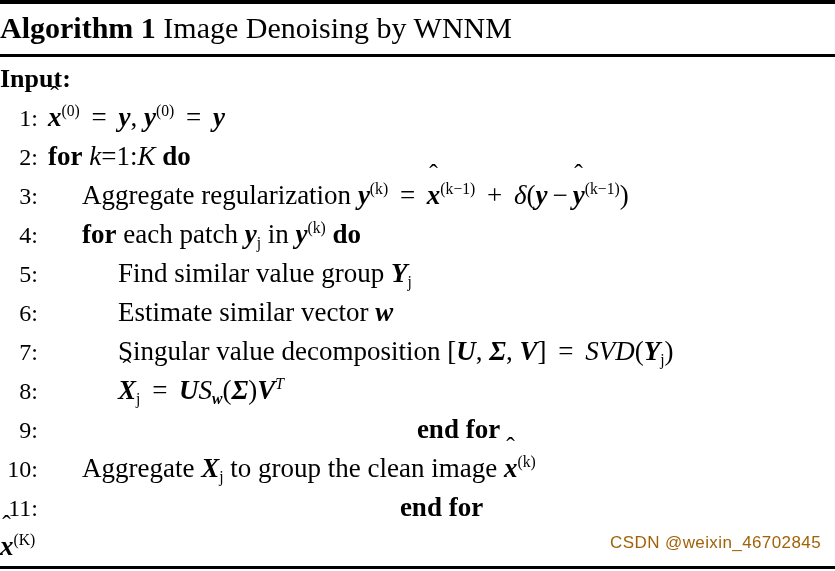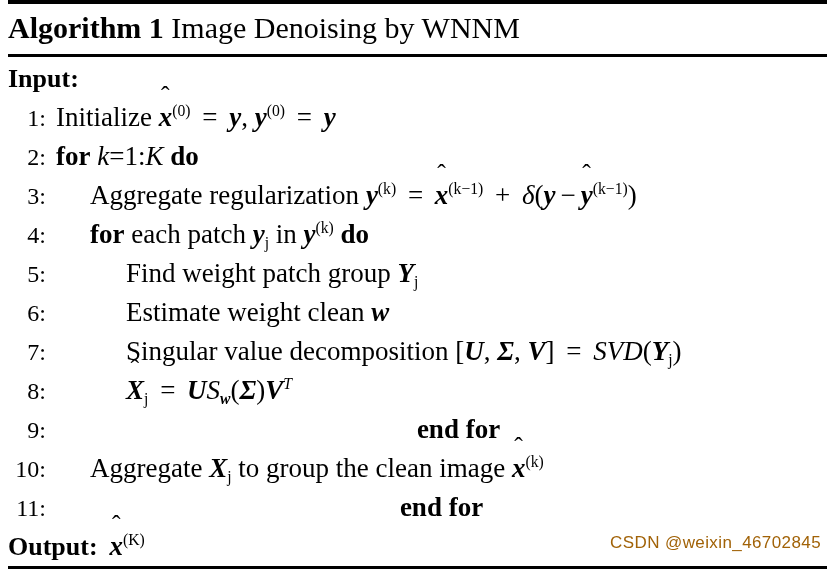--- a/index.html
+++ b/index.html
@@ -16,21 +16,21 @@
     position: relative;
   }
 
   #algorithm-block {
     position: absolute;
     left: 0;
     top: 0;
     width: 835px;
     height: 508px;
     box-sizing: border-box;
-    padding: 0 8px;
+    padding: 0 0;
   }
 
   
   .rule-thick {
     height: 4px;
     background: #000;
     width: 100%;
     margin: 0;
   }
   .rule-thin {
@@ -146,21 +146,20 @@
 
   <div class="algo-body">
 
     <div class="algo-line">
       <span class="iokey">Input:</span>
     </div>
 
     <div class="algo-line">
       <span class="lineno">1:</span>
       <span class="linebody ind0">
-        <span>Initialize</span>
         <span class="hatwrap mbi"><span class="hatmark">ˆ</span><span>x</span></span><sup>(0)</sup>
         <span class="op">=</span>
         <span class="mbi">y</span><span>,</span>
         <span class="mbi">y</span><sup>(0)</sup>
         <span class="op">=</span>
         <span class="mbi">y</span>
       </span>
     </div>
 
     <div class="algo-line">
@@ -192,29 +191,29 @@
         <span class="mbi">y</span><sub>j</sub>
         <span>in</span>
         <span class="mbi">y</span><sup>(k)</sup>
         <span class="bf">do</span>
       </span>
     </div>
 
     <div class="algo-line">
       <span class="lineno">5:</span>
       <span class="linebody ind2">
-        <span>Find weight patch group</span>
+        <span>Find similar value group</span>
         <span class="mbi">Y</span><sub>j</sub>
       </span>
     </div>
 
     <div class="algo-line">
       <span class="lineno">6:</span>
       <span class="linebody ind2">
-        <span>Estimate weight clean</span>
+        <span>Estimate similar vector</span>
         <span class="mbi">w</span>
       </span>
     </div>
 
     <div class="algo-line">
       <span class="lineno">7:</span>
       <span class="linebody ind2">
         <span>Singular value decomposition</span>
         <span>[</span><span class="mbi">U</span><span>,</span>
         <span class="mbsym">Σ</span><span>,</span>
@@ -247,21 +246,20 @@
         <span class="hatwrap mbi"><span class="hatmark">ˆ</span><span>x</span></span><sup>(k)</sup>
       </span>
     </div>
 
     <div class="algo-line">
       <span class="lineno">11:</span>
       <span class="linebody ind0 bf">end for</span>
     </div>
 
     <div class="algo-line">
-      <span class="iokey">Output:</span>
       <span class="linebody">
         <span class="hatwrap mbi"><span class="hatmark">ˆ</span><span>x</span></span><sup>(K)</sup>
       </span>
     </div>
 
   </div>
 
   <div class="rule-bottom"></div>
 
 </div>

